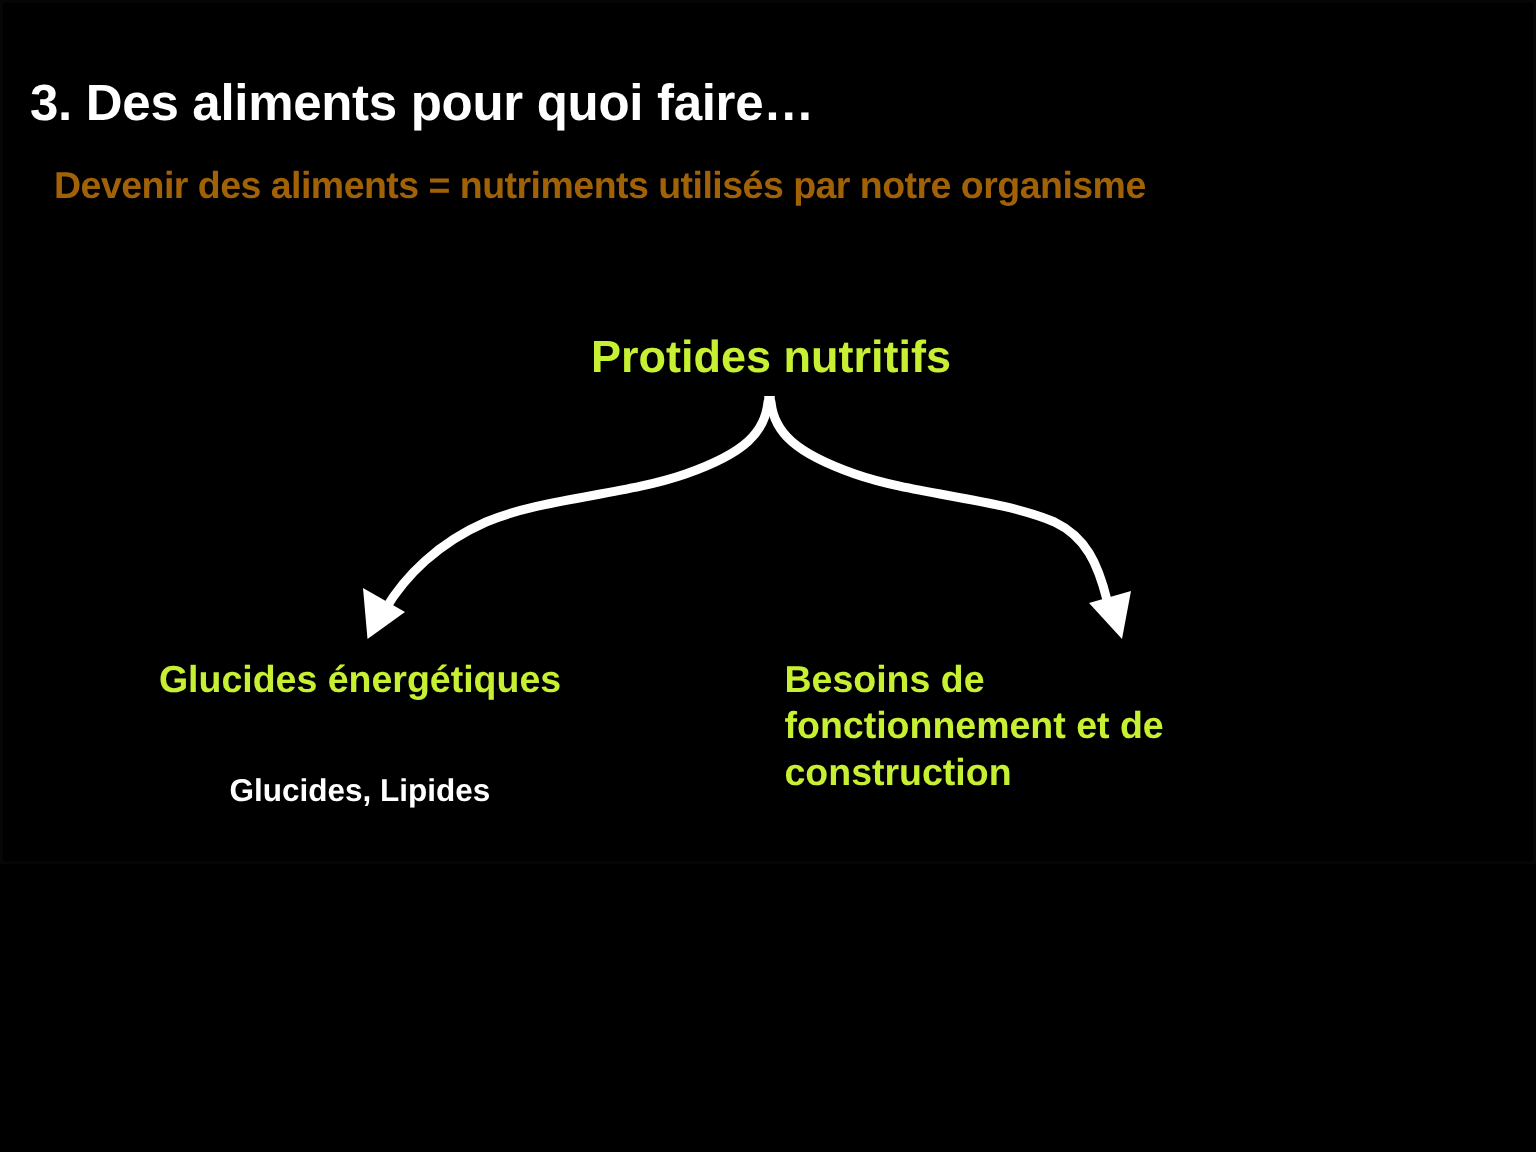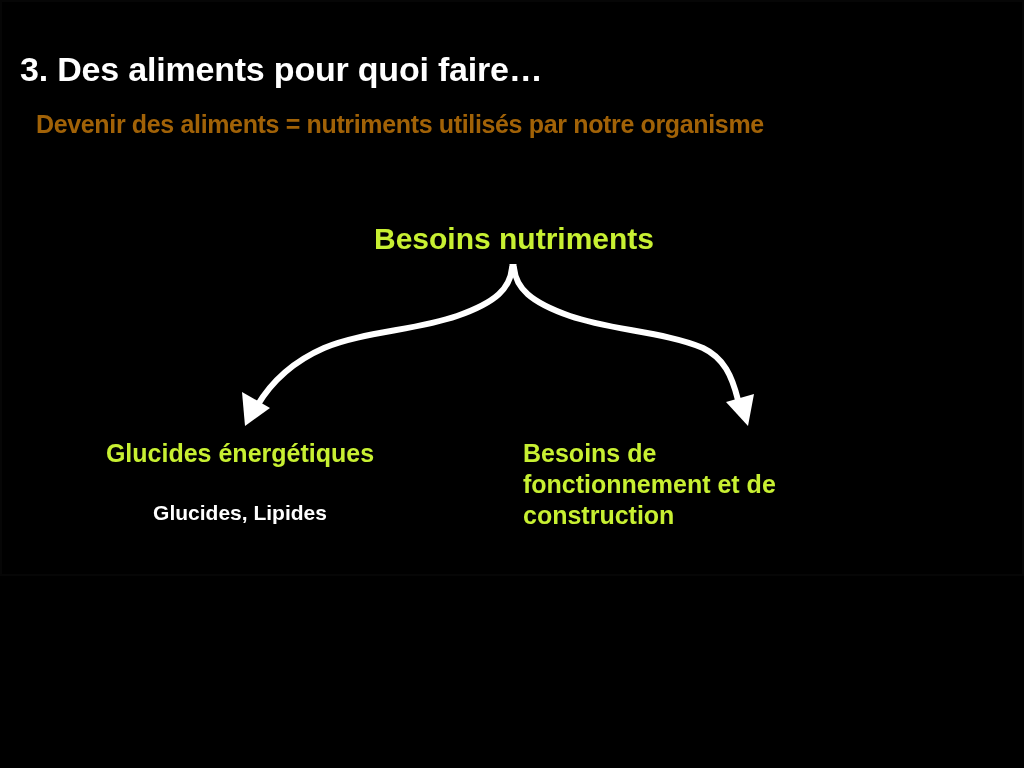--- a/index.html
+++ b/index.html
@@ -106,21 +106,21 @@
 
   .branch-detail {
     color: #ffffff;
     font-size: 21px;
     font-weight: bold;
     line-height: 31px;
     margin: 0;
   }
 
   .branch-left .branch-detail {
-    margin-top: 28px;
+    margin-top: 43px;
   }
 
   .branch-right .branch-detail {
     margin-top: 26px;
     margin-left: -34px;
   }
 
   .detail-line {
     display: block;
     white-space: nowrap;
@@ -129,21 +129,21 @@
 </head>
 <body>
 
 <div id="slide">
 
   <h1 class="slide-title">3. Des aliments pour quoi faire…</h1>
 
   <h2 class="slide-subtitle">Devenir des aliments = nutriments utilisés par notre organisme</h2>
 
   <div class="root-node">
-    <span>Besoins nutriments</span>
+    <span>Protides nutritifs</span>
   </div>
 
   <svg class="arrow-layer" viewBox="0 0 1024 768" xmlns="http://www.w3.org/2000/svg">
 
     <path d="M 510 266
              C 508 286, 495 300, 455 314
              C 415 328, 360 330, 322 346
              C 290 360, 268 382, 255 404" fill="none" stroke="#ffffff" stroke-width="6" stroke-linecap="round"></path>
 
     <path d="M 243 424 L 240 390 L 268 406 Z" fill="#ffffff"></path>

